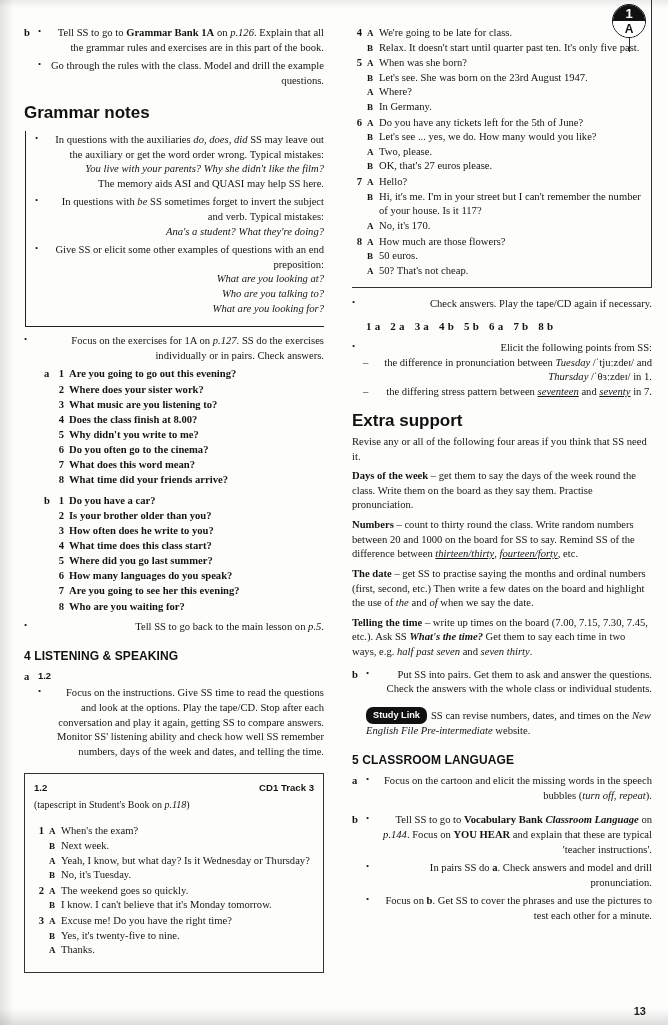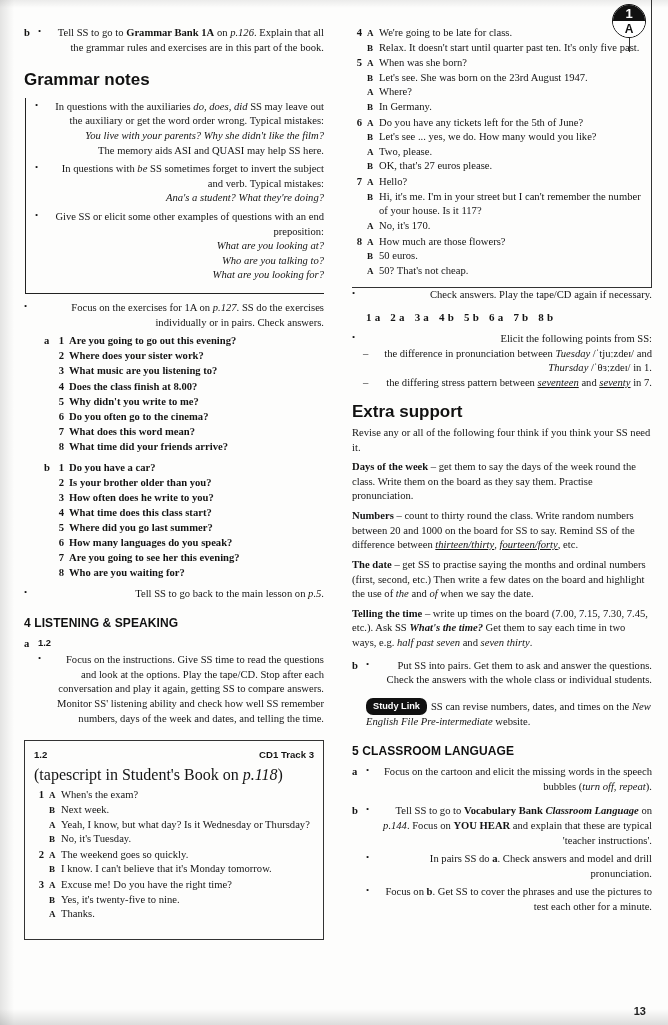--- a/index.html
+++ b/index.html
@@ -155,21 +155,21 @@
     margin-top: 10px;
     min-height: 200px;
   }
   .tapebox-head {
     display: flex; justify-content: space-between; align-items: baseline;
     font-family: "Liberation Sans", sans-serif;
     font-weight: bold; font-size: 9.6px;
     margin-bottom: 3px;
   }
   .tapebox-head .track-no { padding-left: 14px; }
-  .tapescript-note { margin-bottom: 2px; font-size: 16px; }
+  .tapescript-note { margin-bottom: 13px; font-size: 10px; }
   .dlg { margin-bottom: 1px; }
   .dlg-row { display: flex; align-items: flex-start; }
   .dlg-row .dnum { flex: 0 0 15px; font-weight: bold; text-align: right; padding-right: 5px; }
   .dlg-row .dspk { flex: 0 0 12px; font-weight: bold; font-size: 9px; padding-top: 1px; }
   .dlg-row .dtxt { flex: 1 1 auto; }
   .dlg-row.cont .dnum { visibility: hidden; }
 
   
   .answer-strip {
     font-weight: bold;
@@ -223,20 +223,21 @@
   </div>
   <div class="unit-rule"></div>
 
   <div class="col col-left">
 
     <div class="lettered">
       <div class="letter">b</div>
       <div class="body">
         <ul class="bullets">
           <li>Tell SS to go to <span class="b">Grammar Bank 1A</span> on <span class="i">p.126</span>. Explain that all the grammar rules and exercises are in this part of the book.</li>
+          <li>Go through the rules with the class. Model and drill the example questions.</li>
         </ul>
       </div>
     </div>
 
     <h3 class="subhead">Grammar notes</h3>
     <div class="bracket-box">
       <ul class="bullets">
         <li>
           In questions with the auxiliaries <span class="i">do, does, did</span> SS may leave out the auxiliary or get the word order wrong. Typical mistakes:<br>
           <span class="i">You live with your parents? Why she didn't like the film?</span><br>
@@ -518,38 +519,38 @@
           <div class="dtxt">50 euros.</div>
         </div>
         <div class="dlg-row cont">
           <div class="dnum"></div>
           <div class="dspk">A</div>
           <div class="dtxt">50? That's not cheap.</div>
         </div>
       </div>
     </div>
 
-    <ul class="bullets" style="">
+    <ul class="bullets" style="margin-top:9px;">
       <li>Check answers. Play the tape/CD again if necessary.</li>
     </ul>
 
     <div class="answer-strip">
       <span>1 a</span><span>2 a</span><span>3 a</span><span>4 b</span><span>5 b</span><span>6 a</span><span>7 b</span><span>8 b</span>
     </div>
 
     <ul class="bullets">
       <li>
         <span>Elicit the following points from SS:</span>
         <div class="dashline">the difference in pronunciation between <span class="i">Tuesday</span> /ˈtjuːzdeɪ/ and <span class="i">Thursday</span> /ˈθɜːzdeɪ/ in 1.</div>
         <div class="dashline">the differing stress pattern between <span class="i u">seventeen</span> and <span class="i u">seventy</span> in 7.</div>
       </li>
     </ul>
 
     <h3 class="subhead">Extra support</h3>
-    <div class="blk">Revise any or all of the following four think if you think your SS need it.</div>
+    <div class="blk">Revise any or all of the following four areas if you think that SS need it.</div>
     <div class="blk">
       <span class="b">Days of the week</span><span> – get them to say the days of the week round the class. Write them on the board as they say them. Practise pronunciation.</span>
     </div>
     <div class="blk">
       <span class="b">Numbers</span> – count to thirty round the class. Write random numbers between 20 and 1000 on the board for SS to say. Remind SS of the difference between <span class="i u">thirteen/thirty</span>, <span class="i u">fourteen/forty</span>, etc.
     </div>
     <div class="blk">
       <span class="b">The date</span> – get SS to practise saying the months and ordinal numbers (first, second, etc.) Then write a few dates on the board and highlight the use of <span class="i">the</span> and <span class="i">of</span> when we say the date.
     </div>
     <div class="blk">

